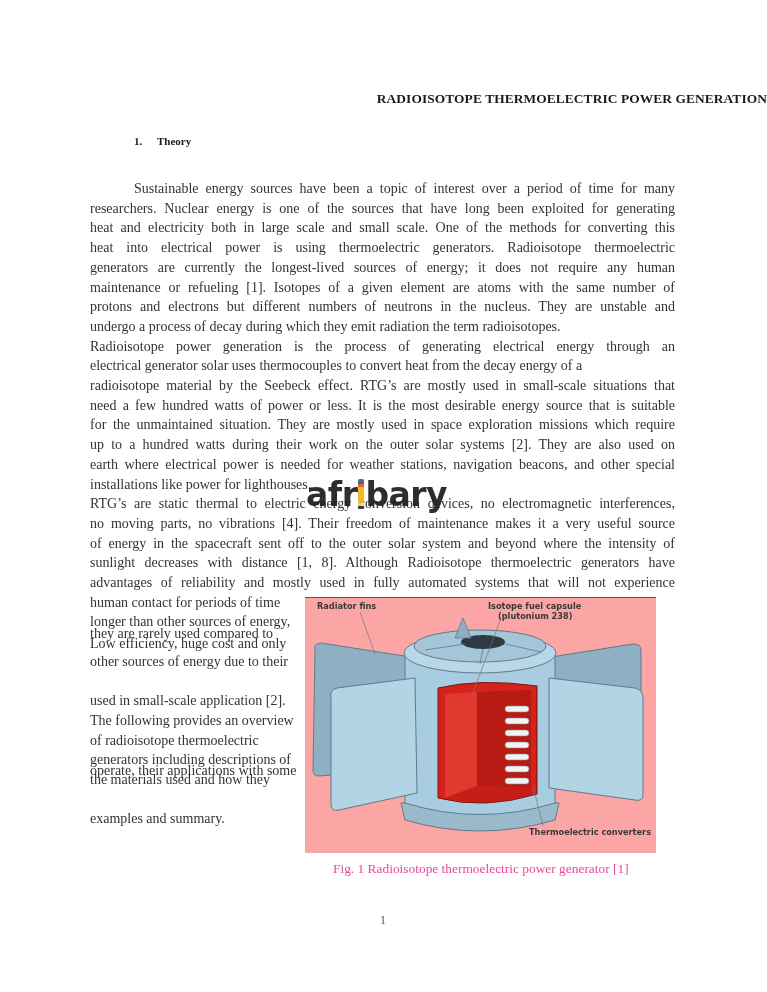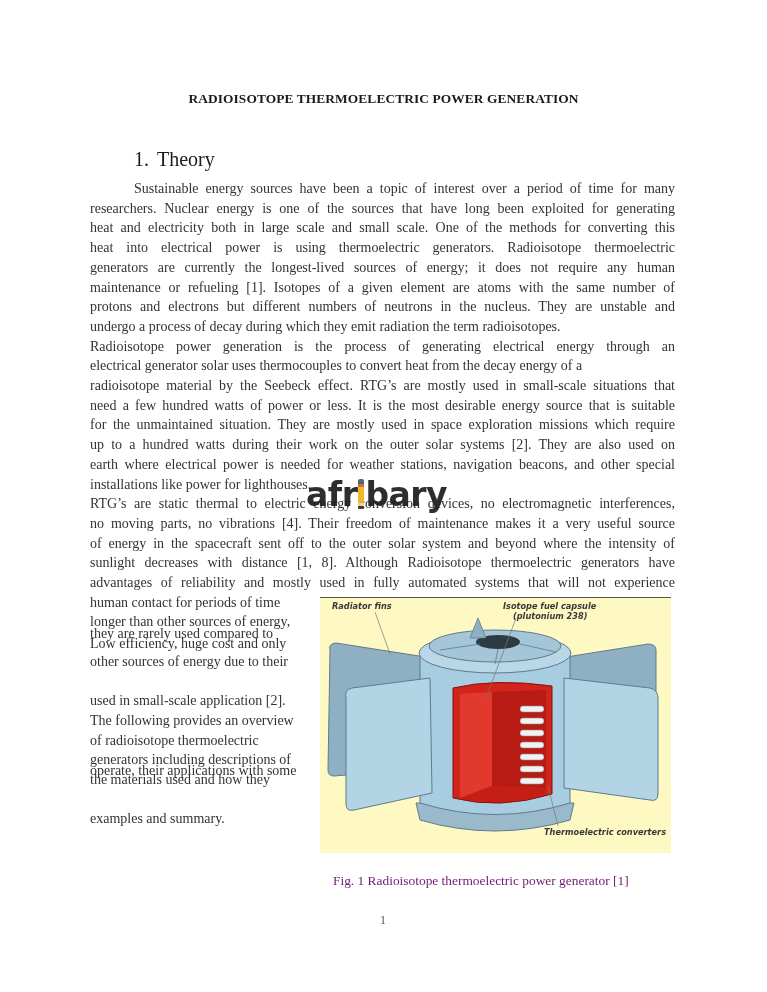--- a/index.html
+++ b/index.html
@@ -1,28 +1,28 @@
 <!DOCTYPE html>
 <html><head>
 <meta charset="utf-8">
 <style>
   html, body { margin:0; padding:0; background:#ffffff; }
   body { width:767px; height:992px; position:relative; overflow:hidden;
          font-family:"Liberation Serif","DejaVu Serif",serif; color:#2a2a2a; }
-  .title { position:absolute; left:0; width:767px; top:91px; text-align:center;
+  .title { position:absolute; left:0; width:767px; top:91px; text-align:right;
            font-size:13.4px; font-weight:bold; letter-spacing:0.1px; color:#1a1a1a; }
-  .heading { position:absolute; left:134px; top:148px; font-size:20px; font-weight:normal; color:#1a1a1a; }
+  .heading { position:absolute; left:134px; top:135px; font-size:11px; font-weight:bold; color:#1a1a1a; }
   .heading .num { display:inline-block; width:23px; }
   .line { position:absolute; left:90px; font-size:14px; white-space:nowrap; color:#333; line-height:18px; }
   .just { width:585px; text-align:justify; text-align-last:justify; }
   .indent { left:134px; width:541px; }
-  .figure { position:absolute; left:320px; top:597px; width:351px; height:255px; background:#fef9c3;
-            border-top:1.5px solid #555; overflow:hidden;font-style:italic; }
+  .figure { position:absolute; left:305px; top:597px; width:351px; height:255px; background:#fca5a5;
+            border-top:1.5px solid #555; overflow:hidden; }
   .figlabel { position:absolute; font-family:"DejaVu Sans","Liberation Sans",sans-serif; font-size:8.2px; font-weight:bold; color:#3a3a3a; white-space:nowrap; }
-  .caption { position:absolute; left:333px; top:861px; font-size:13.4px; color:#701a75; white-space:nowrap;margin-top:12px; }
+  .caption { position:absolute; left:333px; top:861px; font-size:13.4px; color:#ec4899; white-space:nowrap; }
   .pagenum { position:absolute; left:380px; top:913px; font-size:12px; color:#555; }
   .watermark { position:absolute; left:306px; top:477px; font-family:"DejaVu Sans","Liberation Sans",sans-serif;
                font-weight:bold; font-size:33px; color:#1f1f1f; letter-spacing:-0.5px; line-height:36px; opacity:0.93; }
   .watermark .pencil { display:inline-block; width:6px; height:30px; vertical-align:-3px; margin:0 1px;
                background:linear-gradient(#3b5d7a 0 5px, #e05a2a 5px 8px, #f2b31b 8px 24px, #f5d28a 24px 27px, #333 27px 30px); border-radius:2px 2px 1px 1px; }
 </style>
 </head>
 <body>
 
 <div>

